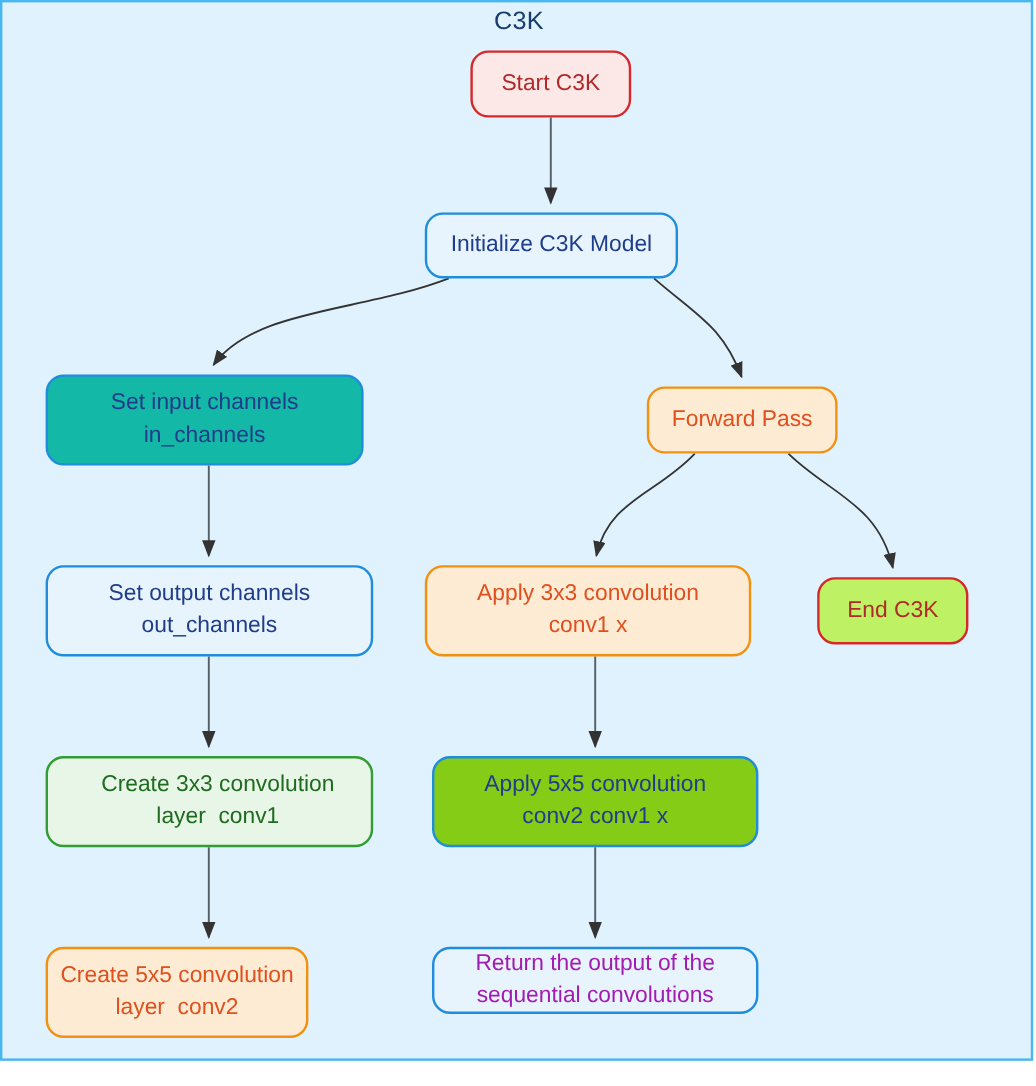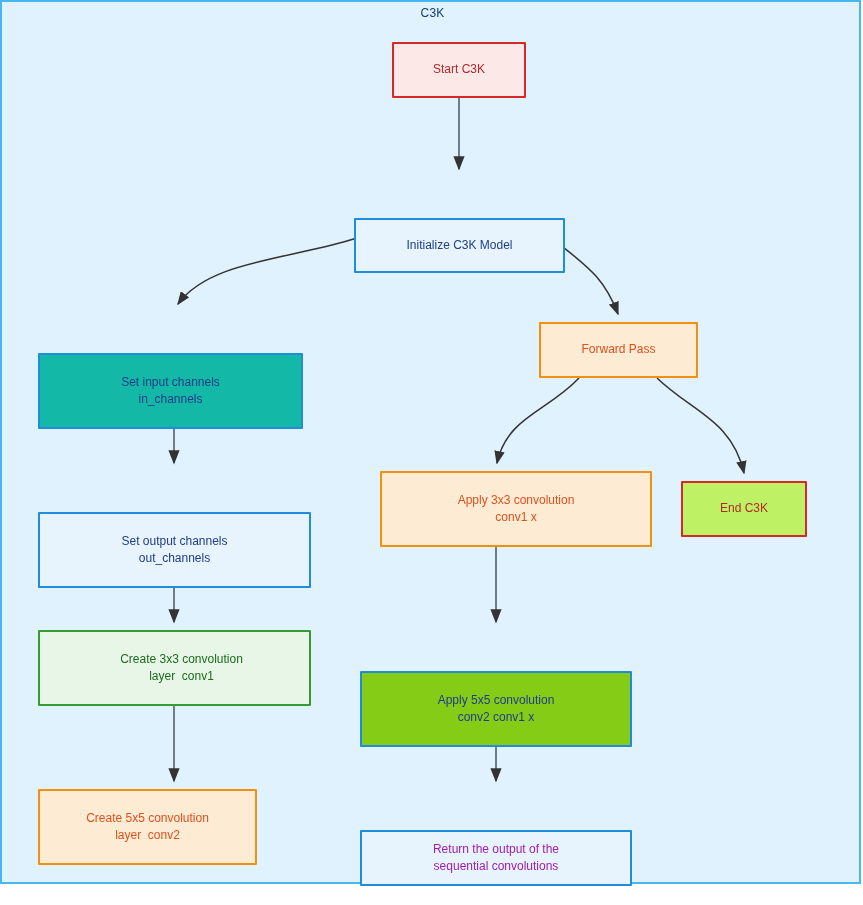--- a/index.html
+++ b/index.html
@@ -22,44 +22,44 @@
     background: #e0f2fd;
     border: 2px solid #49b7ef;
     box-sizing: border-box;
   }
   #subgraph-title {
     position: absolute;
     left: 0;
     top: 4px;
     width: 861px;
     text-align: center;
-    font-size: 12px;
+    font-size: 21px;
     color: #193d6e;
     letter-spacing: 0.2px;
   }
   .node {
     position: absolute;
     box-sizing: border-box;
     border-width: 2px;
     border-style: solid;
-    border-radius: 1px;
+    border-radius: 15px;
     display: flex;
     flex-direction: column;
     align-items: center;
     justify-content: center;
-    font-size: 12px;
+    font-size: 19px;
     line-height: 1.42;
     text-align: center;
     white-space: pre;
   }
   .node .line2 { display: block; }
 
   
   .theme-red    { background:#fde8e8; border-color:#d62828; color:#b02a2a; }
-  .theme-blue   { background:#e8f4fd; border-color:#1f8ddb; color:#1f3d8a;margin-top:41px; }
+  .theme-blue   { background:#e8f4fd; border-color:#1f8ddb; color:#1f3d8a; }
   .theme-orange { background:#fdecd3; border-color:#f29111; color:#e0501f; }
   .theme-green  { background:#e7f6e7; border-color:#339c33; color:#1f6b1f;padding-left:14px; }
 
   #edge-layer {
     position: absolute;
     left: 0;
     top: 0;
     width: 861px;
     height: 884px;
     pointer-events: none;
@@ -125,21 +125,21 @@
 
   <div class="node theme-orange" id="node-create-conv2" style="left: 36px; top: 787px; width: 219px; height: 76px; background: rgb(253, 236, 211); border-color: rgb(242, 145, 17); color: rgb(224, 80, 31);">
     <span class="line1">Create 5x5 convolution</span>
     <span class="line2">layer  conv2</span>
   </div>
 
   <div class="node theme-orange" id="node-forward" style="left: 537px; top: 320px; width: 159px; height: 56px; background: rgb(253, 236, 211); border-color: rgb(242, 145, 17); color: rgb(224, 80, 31);">
     <span class="line1">Forward Pass</span>
   </div>
 
-  <div class="node theme-orange" id="node-apply-conv1" style="left: 378px; top: 469px; width: 272px; height: 76px; background: rgb(253, 236, 211); border-color: rgb(242, 145, 17); color: rgb(224, 80, 31);">
+  <div class="node theme-orange" id="node-apply-conv1" style="left: 352px; top: 469px; width: 272px; height: 76px; background: rgb(253, 236, 211); border-color: rgb(242, 145, 17); color: rgb(224, 80, 31);">
     <span class="line1">Apply 3x3 convolution</span>
     <span class="line2">conv1 x</span>
   </div>
 
   <div class="node theme-blue" id="node-apply-conv2" style="left: 358px; top: 628px; width: 272px; height: 76px; background: #84cc16; border-color: rgb(31, 141, 219); color: rgb(31, 61, 138);">
     <span class="line1">Apply 5x5 convolution</span>
     <span class="line2">conv2 conv1 x</span>
   </div>
 
   <div class="node theme-blue" id="node-return-output" style="left: 358px; top: 787px; width: 272px; height: 56px; background: rgb(232, 244, 253); border-color: rgb(31, 141, 219); color: #a21caf;">

